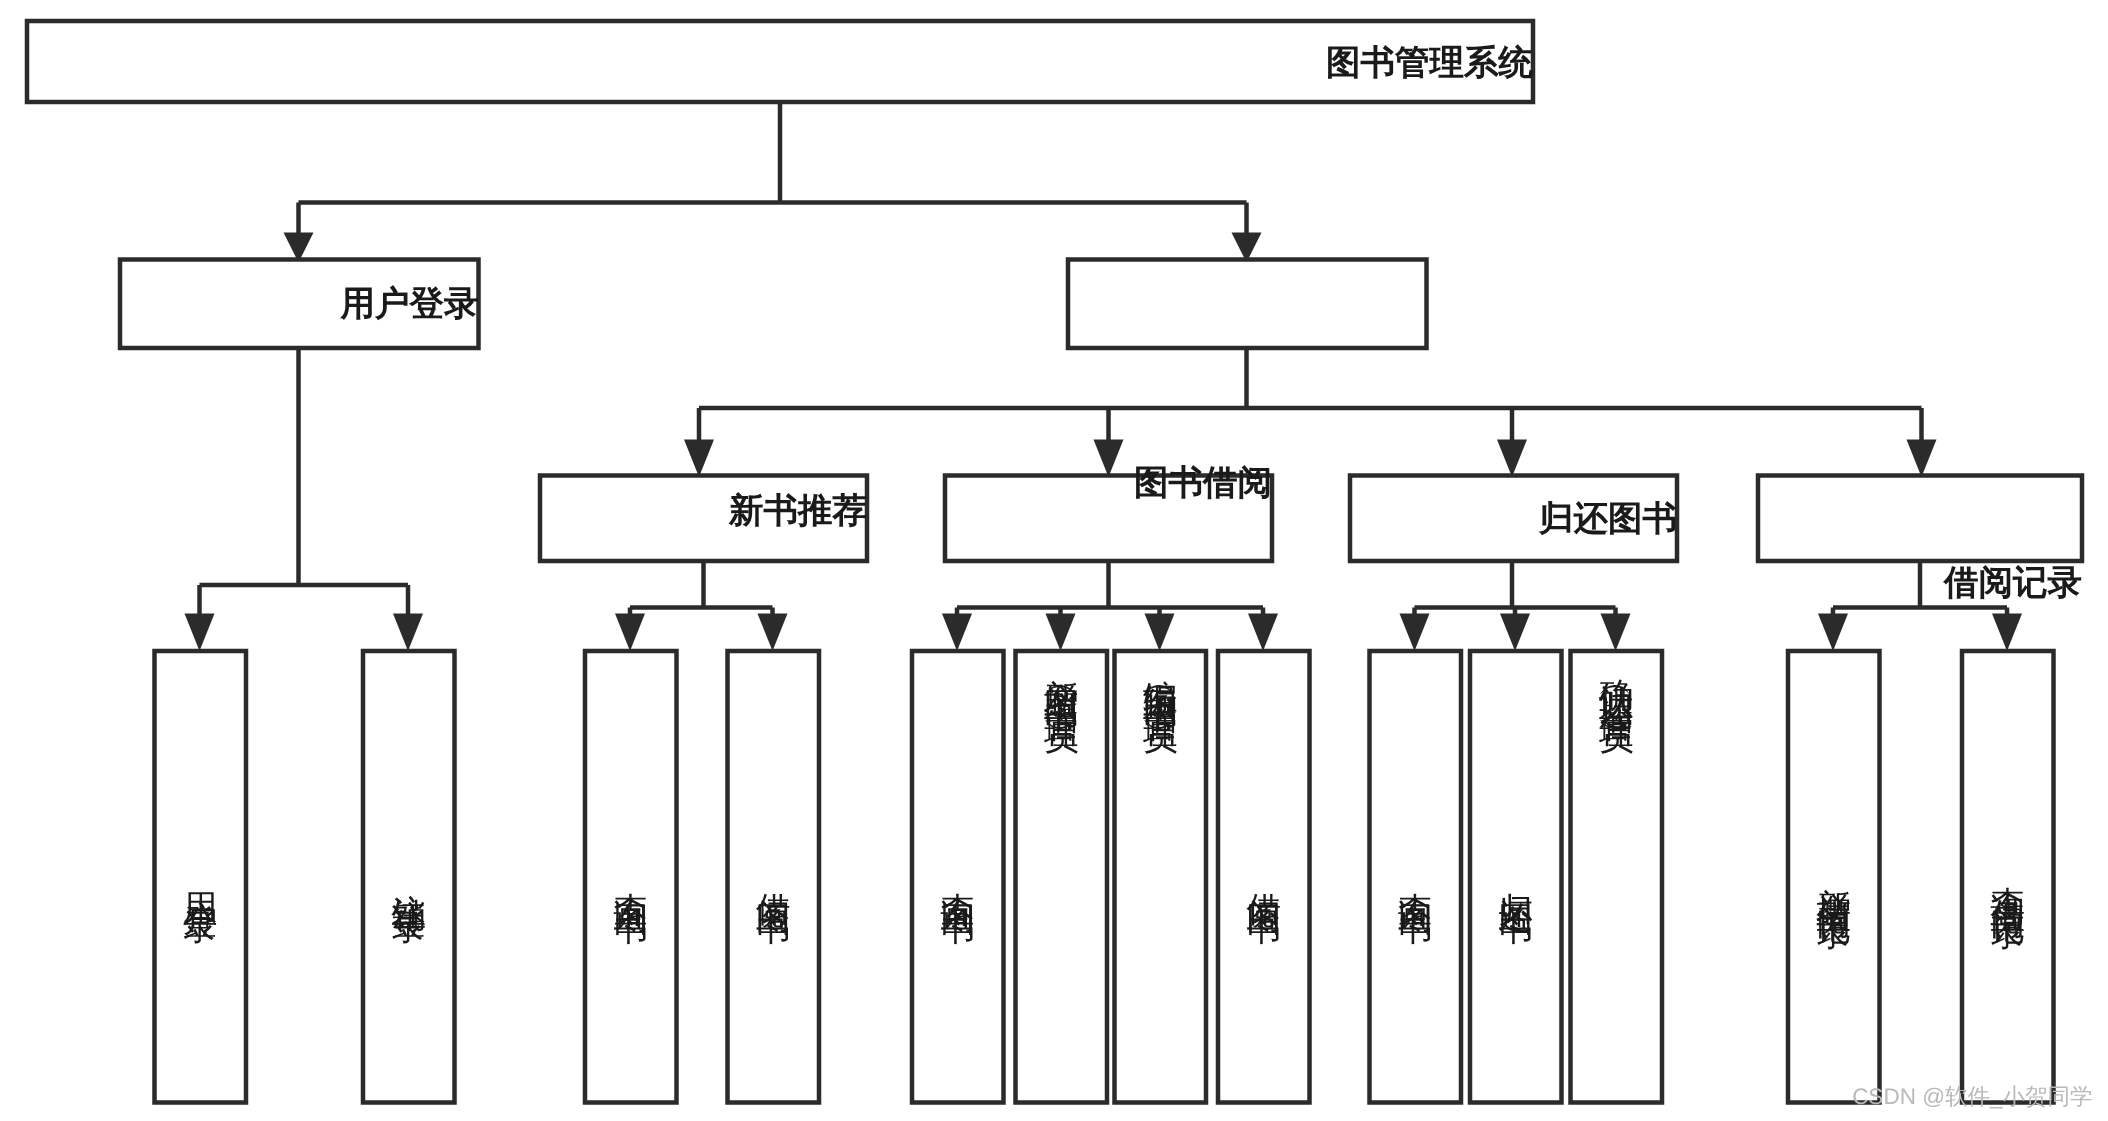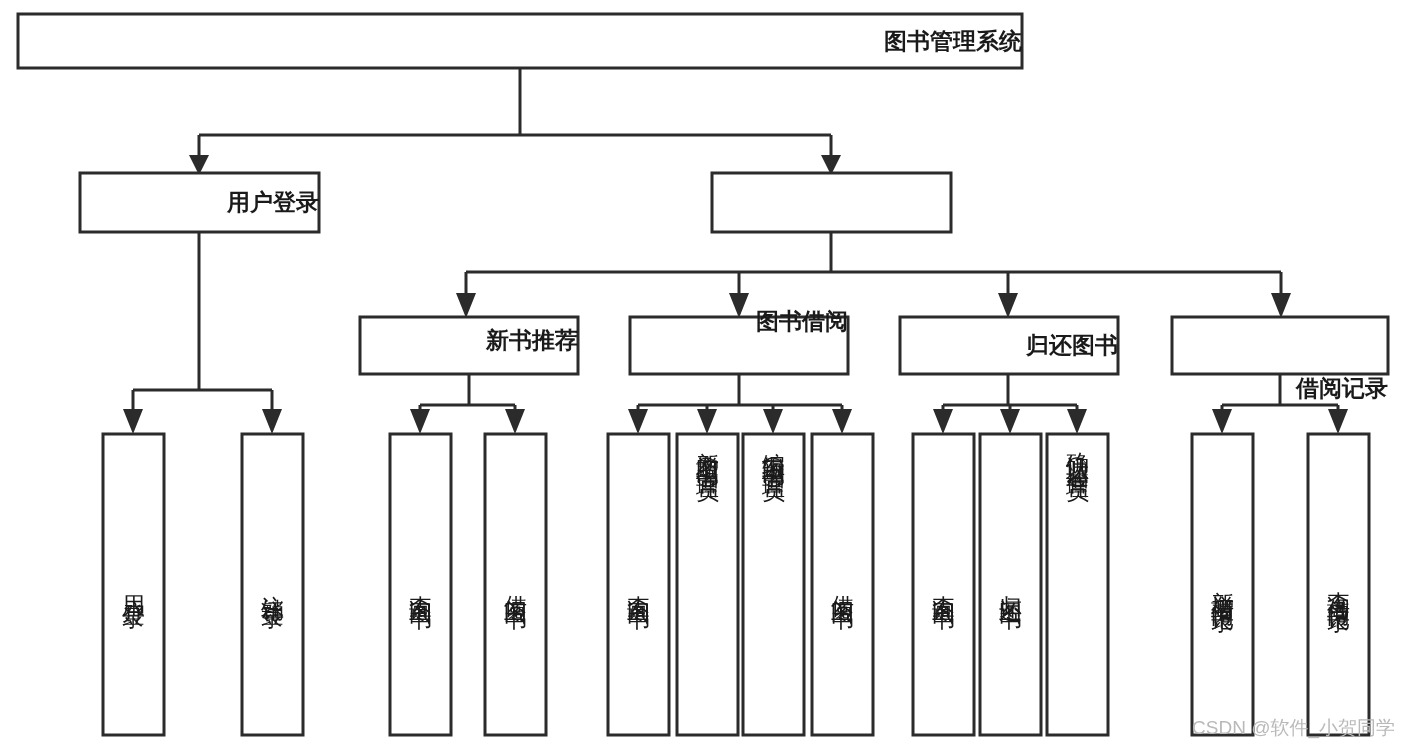--- a/index.html
+++ b/index.html
@@ -39,21 +39,21 @@
   }
   .arrow-head {
     fill: #2b2b2b;
     stroke: none;
   }
   .watermark {
     position: absolute;
     right: 10px;
     bottom: 6px;
     font-family: "Liberation Sans", "DejaVu Sans", sans-serif;
-    font-size: 19px;
+    font-size: 15px;
     color: #b9b9b9;
     white-space: nowrap;
     user-select: none;
   }
   .vlabel-wrap {
     position: absolute;
     display: flex;
     align-items: center;
     justify-content: center;
     pointer-events: none;

